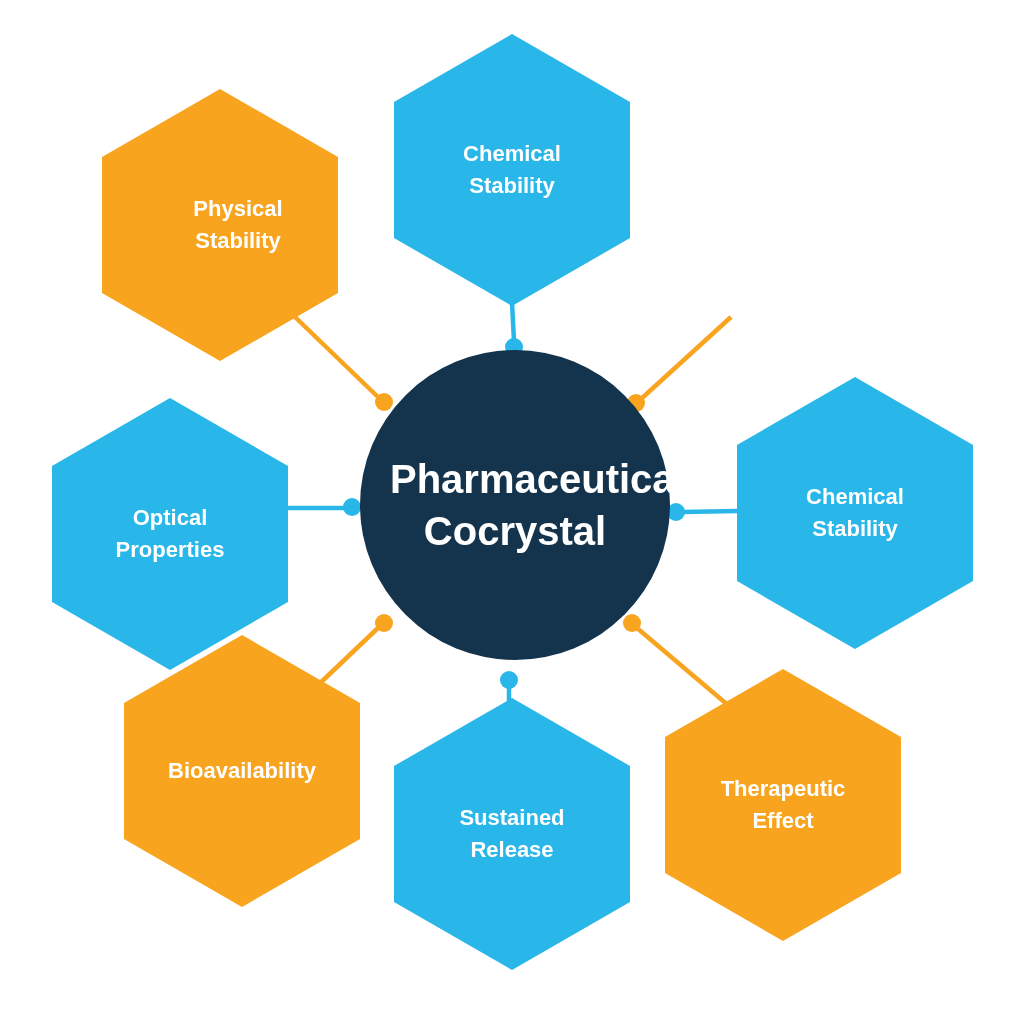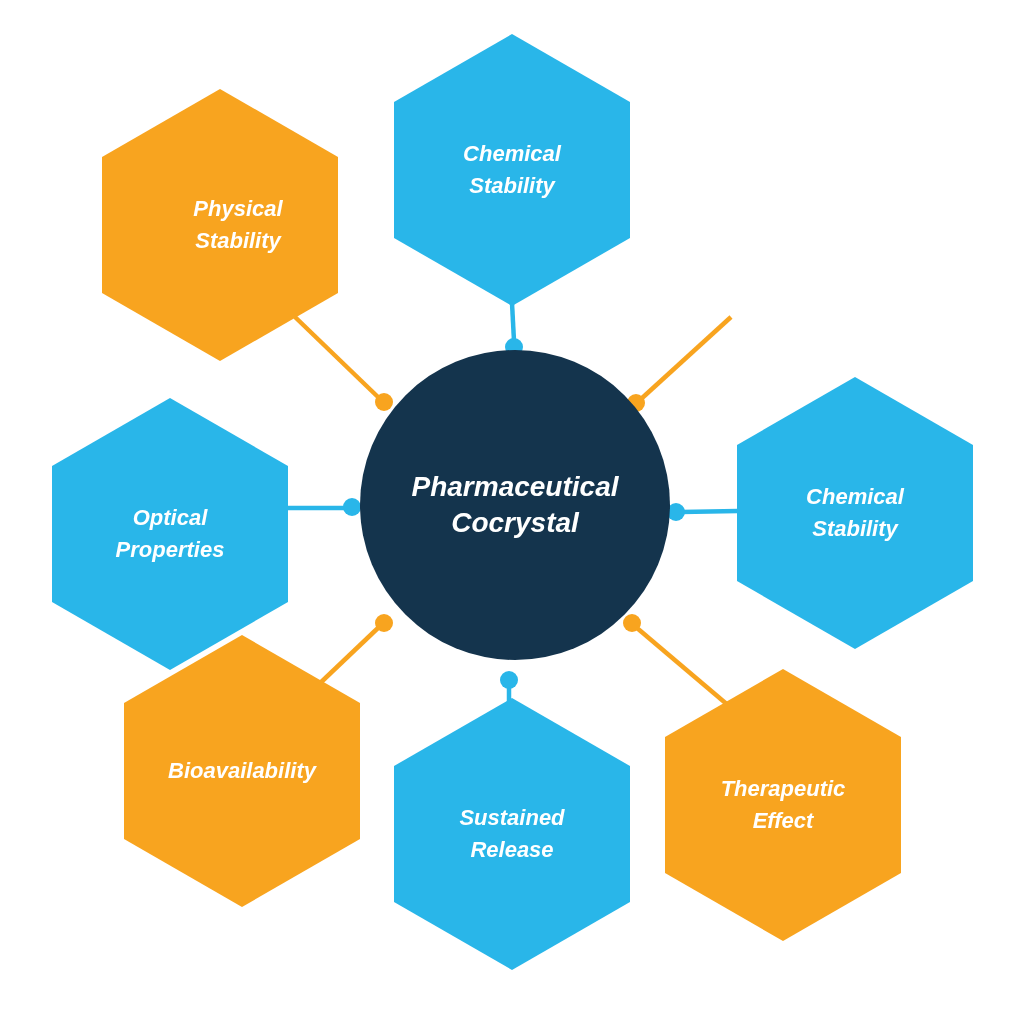--- a/index.html
+++ b/index.html
@@ -13,21 +13,20 @@
   html, body {
     width: 1024px; height: 1024px;
     background: var(--color-background);
     font-family: "Liberation Sans", sans-serif;
     overflow: hidden;
   }
   .canvas {
     position: relative;
     width: 1024px; height: 888px;
     background: var(--color-background);
-    font-style: italic;
   }
   .connectors {
     position: absolute;
     left: 0; top: 0;
     width: 1024px; height: 1024px;
   }
   .connector-line-blue   { stroke: var(--color-blue);   stroke-width: 4.5; }
   .connector-line-orange { stroke: var(--color-orange); stroke-width: 4.5; }
   .connector-dot-blue    { fill: var(--color-blue); }
   .connector-dot-orange  { fill: var(--color-orange); }
@@ -62,21 +61,21 @@
     width: 310px; height: 310px;
     border-radius: 50%;
     background: var(--color-navy);
     display: flex; align-items: center; justify-content: center;
     text-align: center;
   }
   .center-label {
     display: inline-block;
     width: 250px;
     color: var(--color-label);
-    font-size: 28px;
+    font-size: 40px;
     font-weight: 700;
     line-height: 1.3;
   }
 </style>
 </head>
 <body>
 
 <div class="canvas">
 
   <svg class="connectors" viewBox="0 0 1024 1024" xmlns="http://www.w3.org/2000/svg">

